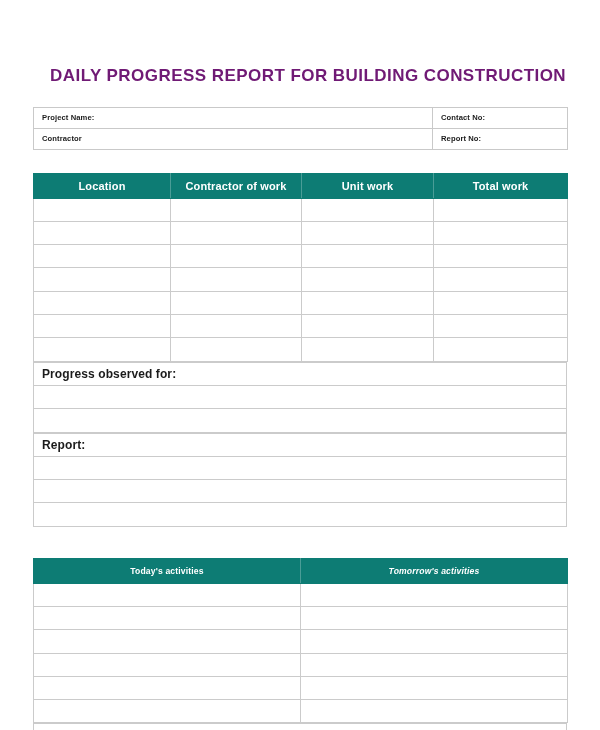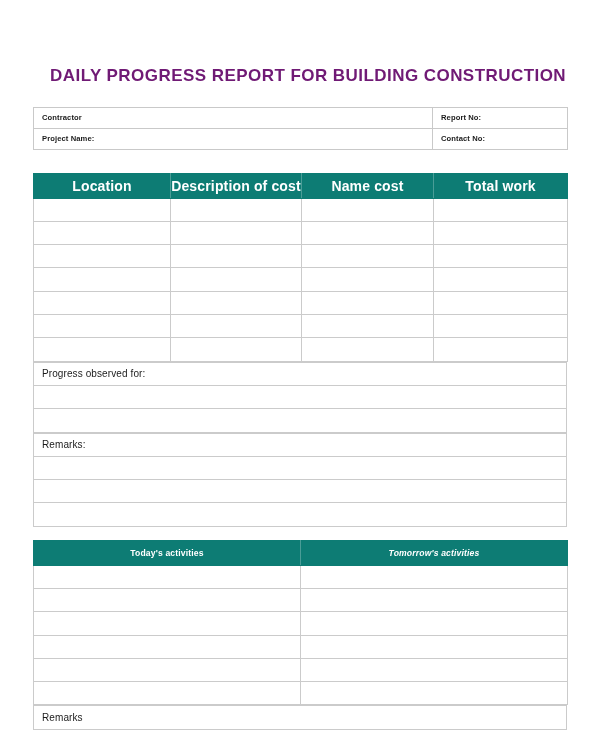--- a/index.html
+++ b/index.html
@@ -67,21 +67,21 @@
   .col-info-right { width: 135px; }
 
   
   .work-table {
     margin-top: 23px;
   }
   .work-table th {
     background: #0d7c74;
     color: #ffffff;
     height: 24px;
-    font-size: 14px;
+    font-size: 11px;
     font-weight: bold;
     text-align: center;
     border: 1px solid #0d7c74;
     border-right-color: #4a9d97;
     letter-spacing: 0.15px;
   }
   .work-table th:last-child { border-right-color: #0d7c74; }
   .work-table td {
     height: 22.3px;
     border-color: #cbcbcb;
@@ -95,29 +95,29 @@
   .note-table {
     margin-top: 0;
     border-top: 0;
   }
   .note-table td {
     height: 22.3px;
     padding: 0 8px;
     border-color: #cbcbcb;
   }
   .note-label {
-    font-size: 10px;
-    font-weight: normal;
+    font-size: 12px;
+    font-weight: bold;
     color: #1b1b1b;
     letter-spacing: 0.1px;
   }
 
   
   .act-table {
-    margin-top: 13px;
+    margin-top: 31px;
   }
   .act-table th {
     background: #0d7c74;
     color: #ffffff;
     height: 24px;
     font-size: 8.6px;
     font-weight: bold;
     text-align: center;
     border: 1px solid #0d7c74;
     border-right-color: #4a9d97;
@@ -147,42 +147,42 @@
 
   <h1 class="doc-title">DAILY PROGRESS REPORT FOR BUILDING CONSTRUCTION</h1>
 
   <table class="tbl info-table">
     <colgroup>
       <col class="col-info-left">
         <col class="col-info-right">
     </colgroup>
     <tbody>
       <tr>
+        <td class="note-label">Project Name:</td>
+        <td class="note-label">Contact No:</td>
+      </tr>
+      <tr>
         <td class="note-label">Contractor</td>
         <td class="note-label">Report No:</td>
-      </tr>
-      <tr>
-        <td class="note-label">Project Name:</td>
-        <td class="note-label">Contact No:</td>
       </tr>
     </tbody>
   </table>
 
   <table class="tbl work-table">
     <colgroup>
       <col class="col-loc">
         <col class="col-desc">
         <col class="col-unit">
         <col class="col-total">
     </colgroup>
     <thead>
       <tr>
         <th>Location</th>
-        <th>Description of cost</th>
-        <th>Name cost</th>
+        <th>Contractor of work</th>
+        <th>Unit work</th>
         <th>Total work</th>
       </tr>
     </thead>
     <tbody id="work-body">
         <tr>
           <td></td>
           <td></td>
           <td></td>
           <td></td>
         </tr>
@@ -237,21 +237,21 @@
         </tr>
         <tr>
           <td></td>
         </tr>
       </tbody>
   </table>
 
   <table class="tbl note-table">
     <tbody>
       <tr>
-        <td class="note-label">Remarks:</td>
+        <td class="note-label">Report:</td>
       </tr>
     </tbody>
     <tbody id="purpose-body">
         <tr>
           <td></td>
         </tr>
         <tr>
           <td></td>
         </tr>
         <tr>

